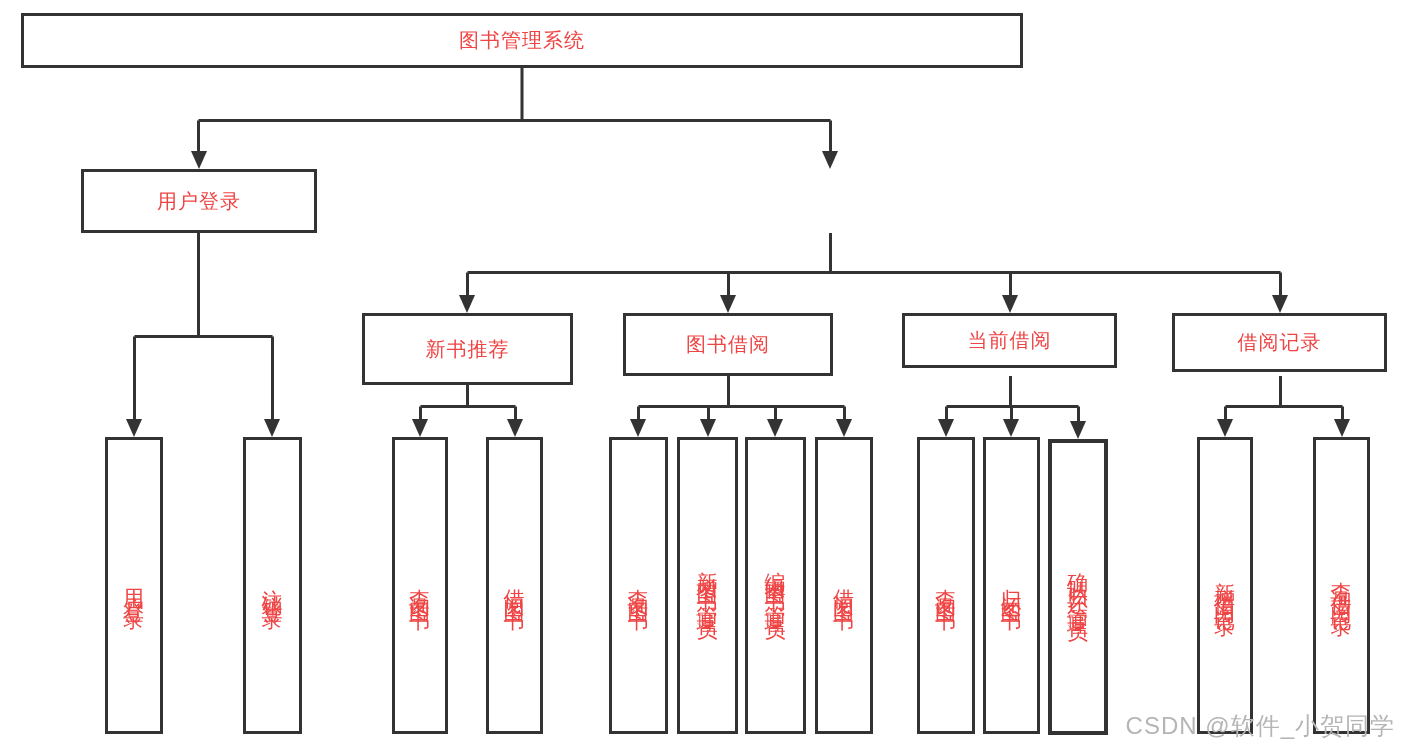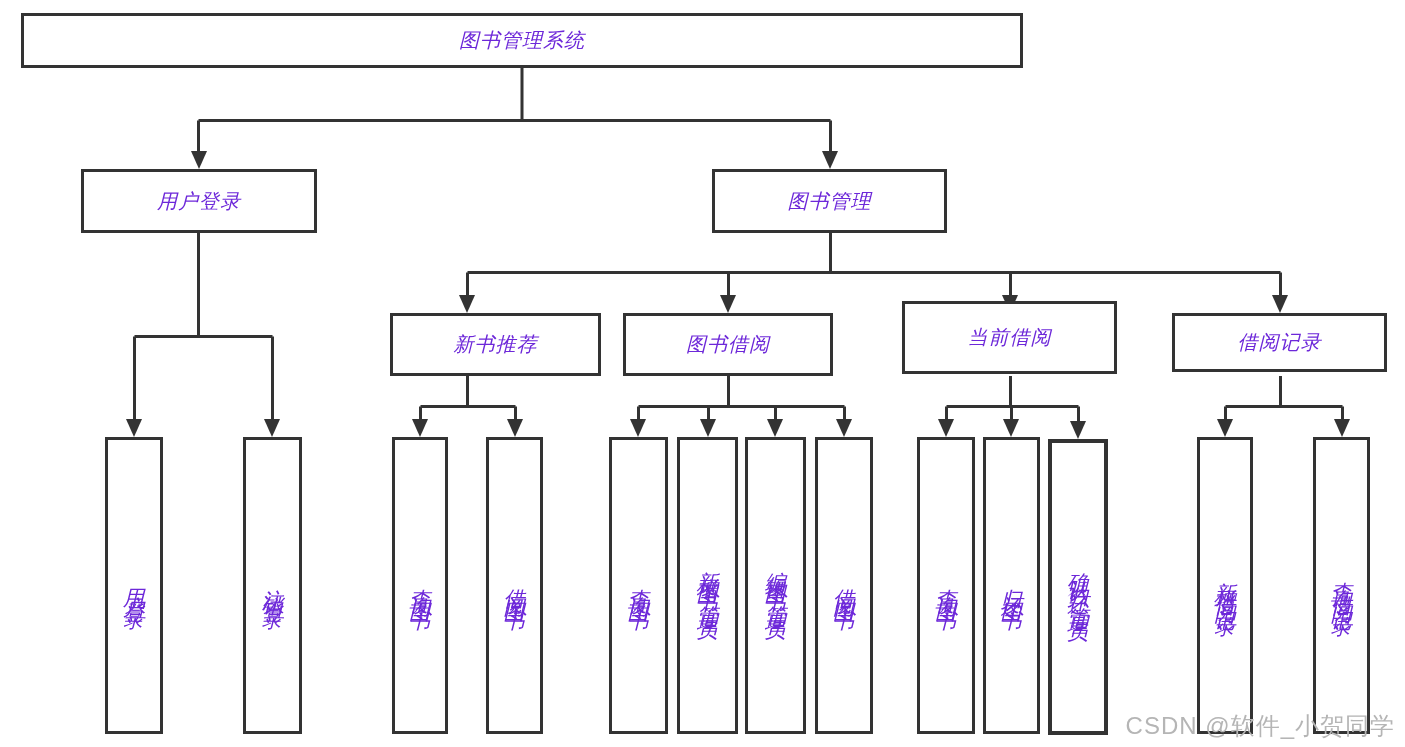--- a/index.html
+++ b/index.html
@@ -12,40 +12,39 @@
   }
   .stage { position: absolute; inset: 0; width: 1405px; height: 747px; }
 
   svg.wires { position: absolute; left: 0; top: 0; width: 1405px; height: 747px; }
 
   .node {
     position: absolute;
     background: #ffffff;
     border: 3px solid #333333;
     display: flex; align-items: center; justify-content: center;
-    color: #6d28d9;
-    font-style: italic;
+    color: #ef4444;
   }
   .node.hlabel { font-size: 20px; letter-spacing: 1px; white-space: nowrap; }
   .node.vlabel span {
     writing-mode: vertical-rl;
     text-orientation: mixed;
     font-size: 21px;
     letter-spacing: 7px;
     line-height: 1;
     white-space: nowrap;
   }
 
   
   .b-root   { left: 21px;  top: 13px;  width: 1002px; height: 55px; }
   .b-login  { left: 81px;  top: 169px; width: 236px;  height: 64px; }
   .b-mgmt   { left: 712px; top: 169px; width: 235px;  height: 64px; }
-  .b-newbk  { left: 362px; top: 313px; width: 211px;  height: 63px; margin-left: 28px; }
+  .b-newbk  { left: 362px; top: 313px; width: 211px;  height: 72px; }
   .b-borrow { left: 623px; top: 313px; width: 210px;  height: 63px; }
-  .b-cur    { left: 902px; top: 301px; width: 215px;  height: 73px; text-align: center; }
+  .b-cur    { left: 902px; top: 313px; width: 215px;  height: 55px; text-align: center; }
   .b-rec    { left: 1172px;top: 313px; width: 215px;  height: 59px; }
 
   .leaf { top: 437px; height: 297px; }
   .l1  { left: 105px;  width: 58px; }
   .l2  { left: 243px;  width: 59px; }
   .l3  { left: 392px;  width: 56px; }
   .l4  { left: 486px;  width: 57px; }
   .l5  { left: 609px;  width: 59px; }
   .l6  { left: 677px;  width: 61px; }
   .l7  { left: 745px;  width: 61px; }
@@ -113,23 +112,20 @@
     </g>
   </svg>
 
   <div class="node hlabel b-root">
     <span>图书管理系统</span>
   </div>
 
   <div class="node hlabel b-login">
     <span>用户登录</span>
   </div>
-  <div class="node hlabel b-mgmt">
-    <span>图书管理</span>
-  </div>
 
   <div class="node hlabel b-newbk">
     <span>新书推荐</span>
   </div>
   <div class="node hlabel b-borrow">
     <span>图书借阅</span>
   </div>
   <div class="node hlabel b-cur">
     <span>当前借阅</span>
   </div>

